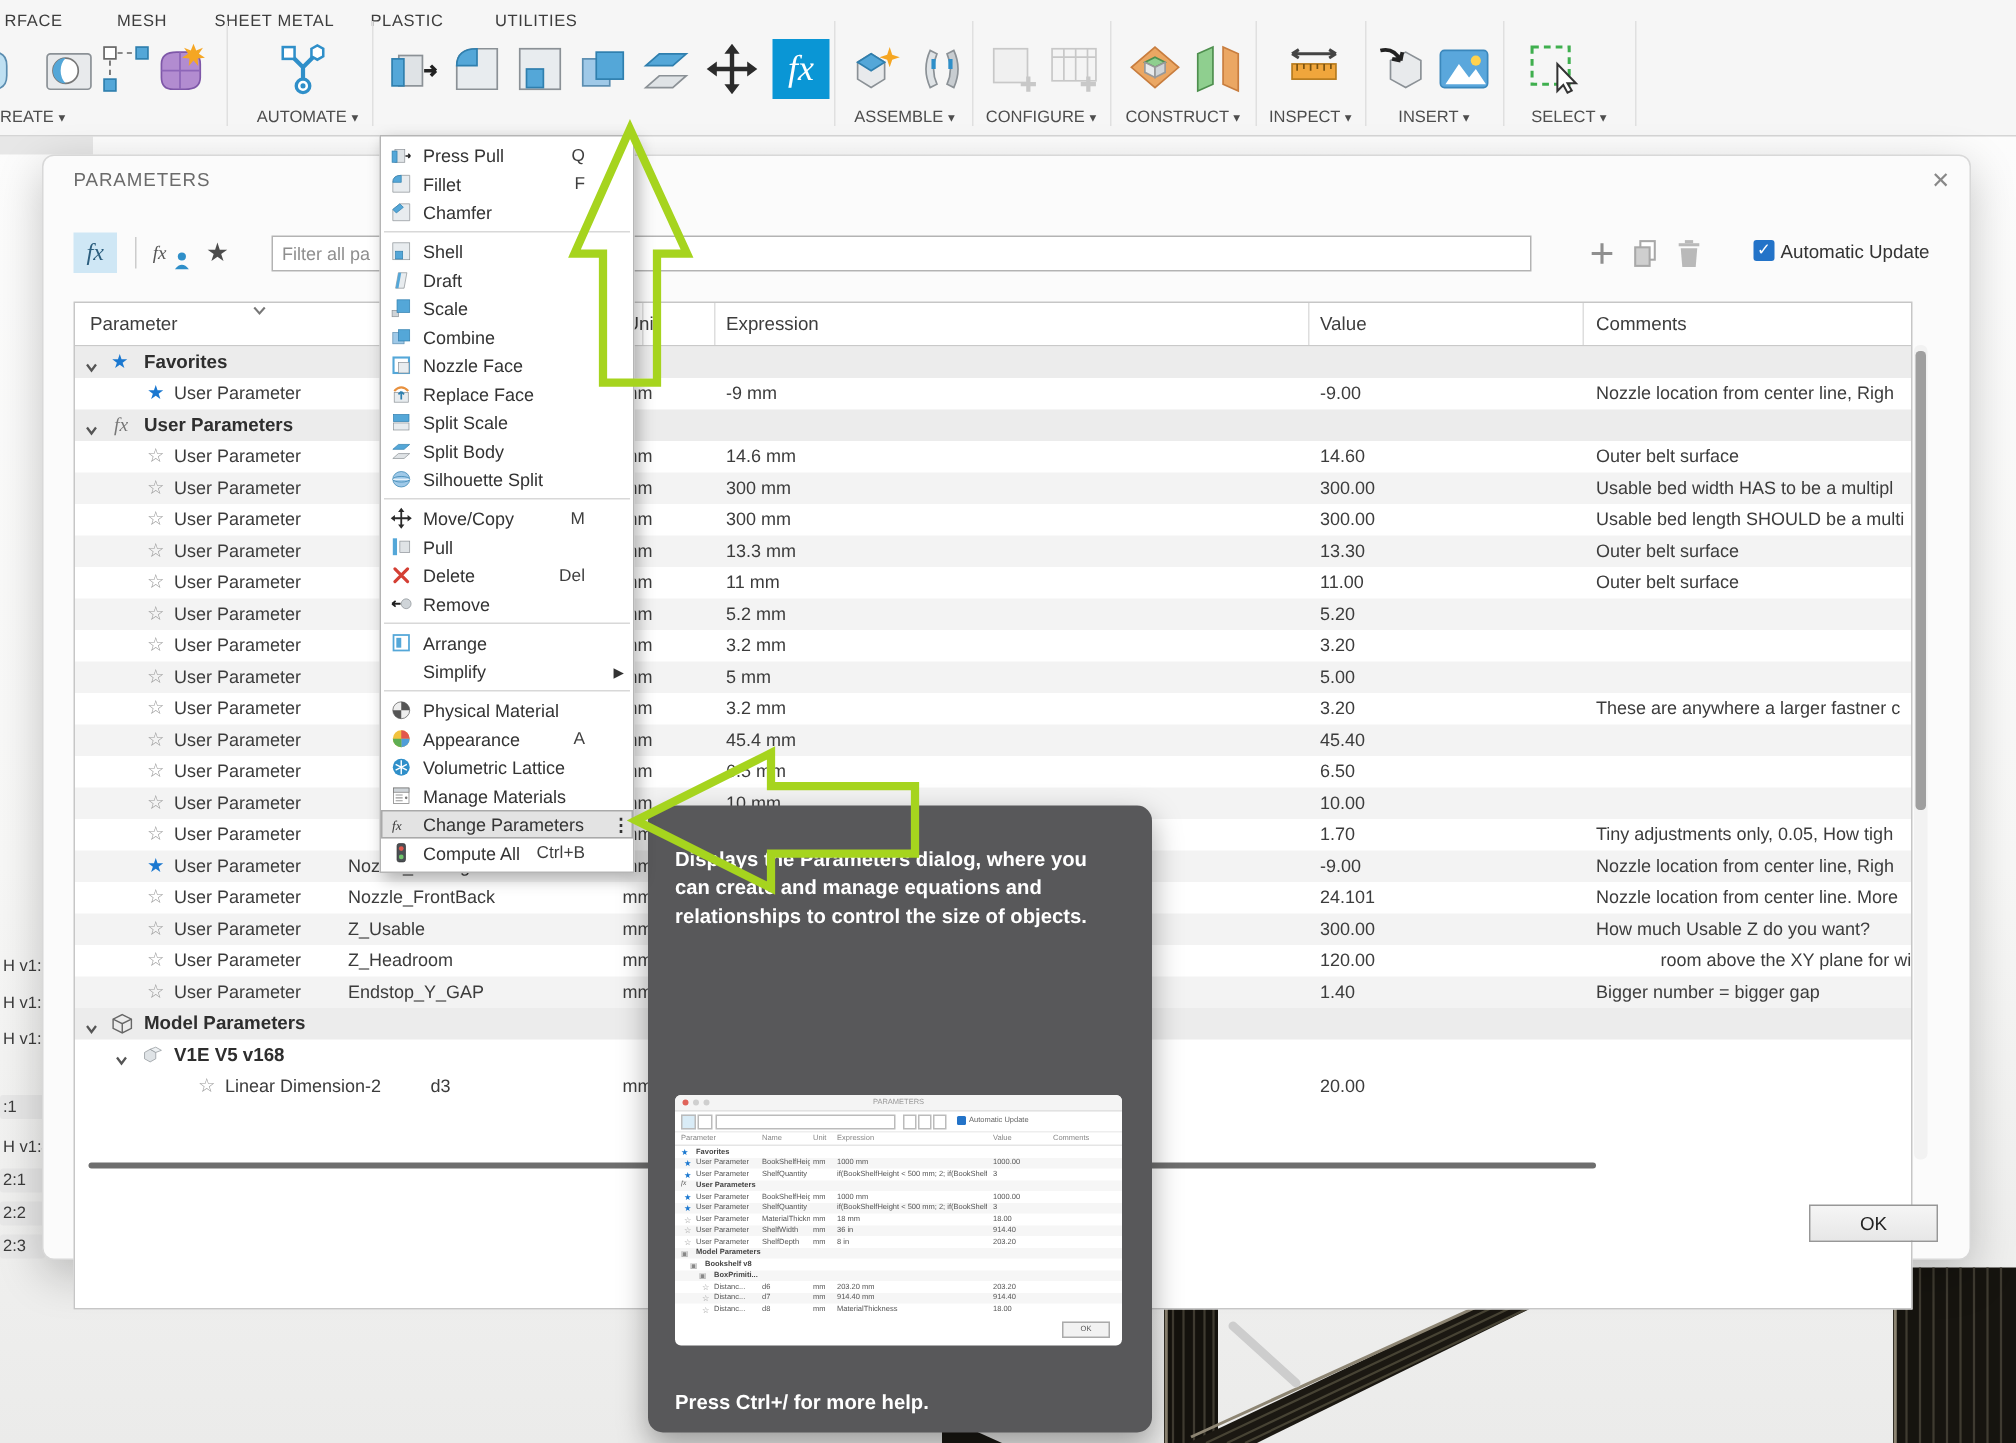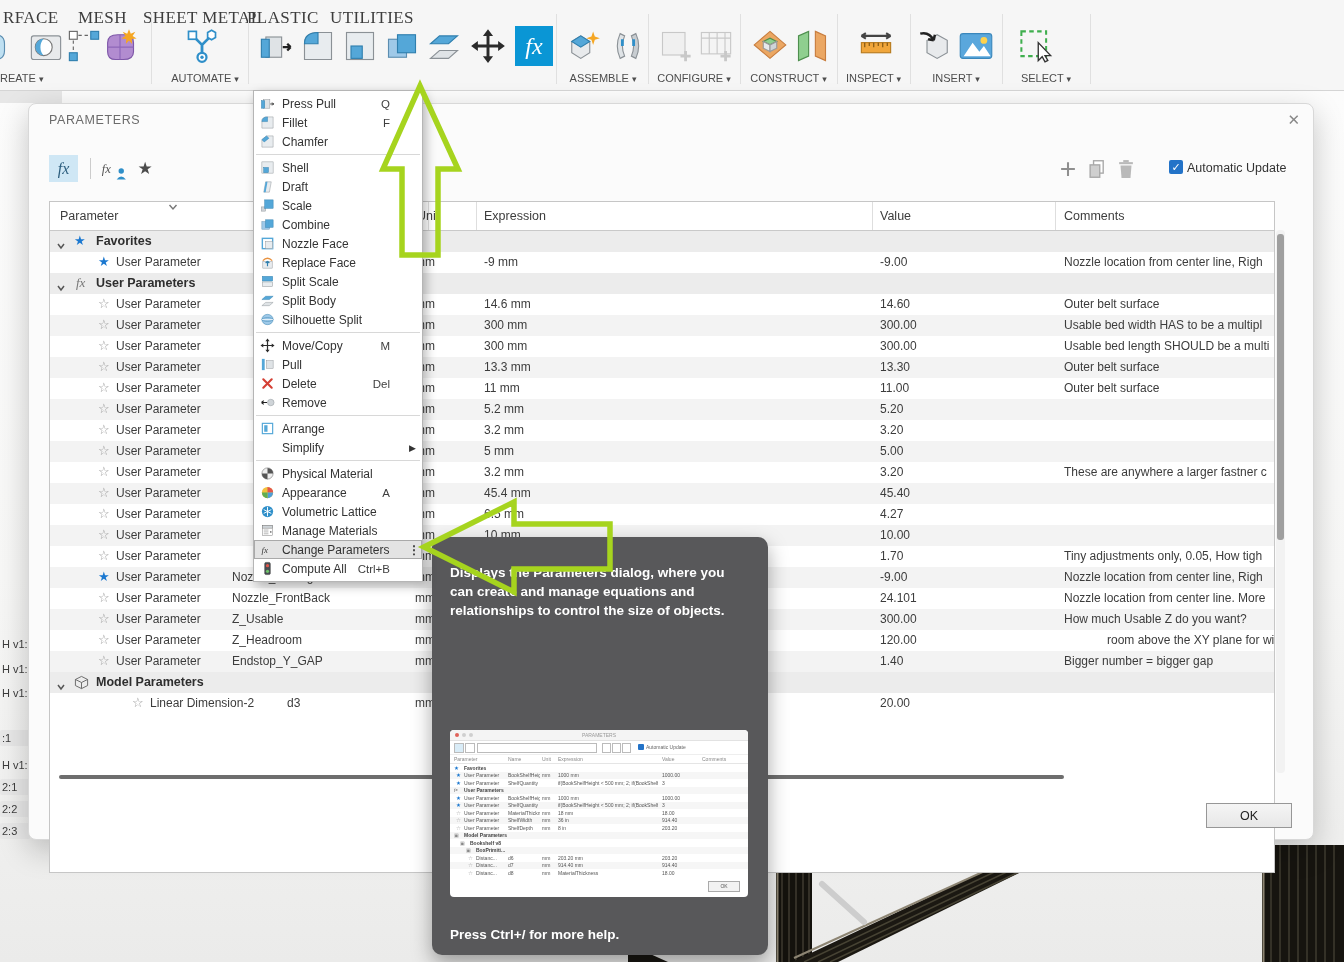--- a/index.html
+++ b/index.html
@@ -13,21 +13,21 @@
 
   
   .bfrag{position:absolute;left:0;z-index:2;font-size:11px;color:#3c3c3c;
          height:16px;line-height:16px;padding-left:2px;width:28px;overflow:hidden;white-space:nowrap;}
   .bfrag.pill{background:#e8e8e8;border-radius:2px;}
   .browser-tab-stub{position:absolute;left:0;top:90px;width:62px;height:13px;background:#e7e7e7;z-index:2;}
 
   
   .toolbar{position:absolute;left:0;top:0;width:1344px;height:90px;background:#f6f6f6;
            border-bottom:1px solid #d5d5d5;z-index:10;}
-  .tab{position:absolute;top:8px;font-size:17px;color:#3d3d3d;letter-spacing:.4px;white-space:nowrap;font-family:Liberation Serif, serif;}
+  .tab{position:absolute;top:8px;font-size:11px;color:#3d3d3d;letter-spacing:.4px;white-space:nowrap;}
   .gsep{position:absolute;top:14px;width:1px;height:70px;background:#e0e0e0;}
   .glabel{position:absolute;top:72px;font-size:11px;color:#4d4d4d;text-align:center;white-space:nowrap;}
   .glabel .caret{font-size:9px;color:#4d4d4d;}
   .modify-bar{position:absolute;left:253px;top:68px;width:300px;height:20px;background:#0a96d5;
               color:#fff;font-size:11.5px;text-align:center;line-height:20px;}
   .modify-bar .caret{color:#fff;font-size:9px;}
   .ticon{position:absolute;top:28px;width:36px;height:36px;}
   .fx-badge{position:absolute;left:515px;top:26px;width:38px;height:40px;background:#0a96d5;
             color:#fff;display:flex;align-items:center;justify-content:center;
             font-family:"Liberation Serif",serif;font-style:italic;font-size:24px;}
@@ -292,20 +292,21 @@
   <div class="fx-btn">
       <i>fx</i>
     </div>
   <div class="tb-sep"></div>
   <div class="fxp-btn"><svg viewBox="0 0 32 32" width="100%" height="100%">
         <text x="1" y="21" font-size="15" font-style="italic" font-family="Liberation Serif,serif" fill="#555">fx</text>
         <circle cx="24" cy="19" r="3.2" fill="#2f8fc9"></circle>
         <path d="M18.5 29 q5.5 -7 11 0 z" fill="#2f8fc9"></path>
       </svg></div>
   <div class="star-btn">★</div>
+  <input class="filter-input" placeholder="Filter all pa" style="">
   <div class="dlg-tbicon" style="left:1028px"><svg viewBox="0 0 32 32" width="100%" height="100%">
         <path d="M16 6 v20 M6 16 h20" stroke="#8f8f8f" stroke-width="3"></path>
       </svg></div>
   <div class="dlg-tbicon" style="left:1057px"><svg viewBox="0 0 32 32" width="100%" height="100%">
         <rect x="11" y="4" width="14" height="18" fill="#fff" stroke="#a8a8a8" stroke-width="2"></rect>
         <rect x="6" y="10" width="14" height="18" fill="#cfcfcf" stroke="#a8a8a8" stroke-width="2"></rect>
       </svg></div>
   <div class="dlg-tbicon" style="left:1086px"><svg viewBox="0 0 32 32" width="100%" height="100%">
         <path d="M8 11 h16 l-1.5 18 h-13 z" fill="#b9b9b9"></path>
         <rect x="6" y="6" width="20" height="3" fill="#b9b9b9"></rect>
@@ -427,21 +428,21 @@
           <span class="cell " style="left: 66px;">User Parameter</span>
           <span class="cell " style="left: 365px;">mm</span>
           <span class="cell " style="left: 434px;">45.4 mm</span>
           <span class="cell " style="left: 830px;">45.40</span>
         </div>
         <div class="trow ">
           <span class="cell star hollow" style="left: 48px;">☆</span>
           <span class="cell " style="left: 66px;">User Parameter</span>
           <span class="cell " style="left: 365px;">mm</span>
           <span class="cell " style="left: 434px;">6.5 mm</span>
-          <span class="cell " style="left: 830px;">4.27</span>
+          <span class="cell " style="left: 830px;">6.50</span>
         </div>
         <div class="trow grey">
           <span class="cell star hollow" style="left: 48px;">☆</span>
           <span class="cell " style="left: 66px;">User Parameter</span>
           <span class="cell " style="left: 365px;">mm</span>
           <span class="cell " style="left: 434px;">10 mm</span>
           <span class="cell " style="left: 830px;">10.00</span>
         </div>
         <div class="trow ">
           <span class="cell star hollow" style="left: 48px;">☆</span>
@@ -492,20 +493,30 @@
         </div>
         <div class="trow sec">
           <span class="ricon" style="left: 6px; width: 10px; height: 10px; top: 6px;"><svg viewBox="0 0 10 10" width="100%" height="100%">
               <path d="M2 3 L5 7 L8 3" stroke="#555" fill="none" stroke-width="1.5"></path>
             </svg></span>
           <span class="ricon" style="left: 24px;"><svg viewBox="0 0 32 32" width="100%" height="100%">
               <path d="M16 3 L29 9.5 V22.5 L16 29 L3 22.5 V9.5 Z" fill="none" stroke="#666" stroke-width="2"></path>
               <path d="M3 9.5 L16 16 L29 9.5 M16 16 V29" stroke="#666" stroke-width="2" fill="none"></path>
             </svg></span>
           <span class="cell seclabel" style="left: 46px;">Model Parameters</span>
+        </div>
+        <div class="trow ">
+          <span class="ricon" style="left: 26px; width: 10px; height: 10px; top: 6px;"><svg viewBox="0 0 10 10" width="100%" height="100%">
+              <path d="M2 3 L5 7 L8 3" stroke="#555" fill="none" stroke-width="1.5"></path>
+            </svg></span>
+          <span class="ricon" style="left: 44px;"><svg viewBox="0 0 32 32" width="100%" height="100%">
+              <path d="M5 12 l8 -4.5 8 4.5 v9 l-8 4.5 -8 -4.5 z" fill="#dfe3e6" stroke="#8b9196"></path>
+              <path d="M13 7.5 l8 4.5 8 -3 -8 -4.5 z" fill="#eef1f3" stroke="#8b9196"></path>
+            </svg></span>
+          <span class="cell seclabel" style="left: 66px;">V1E V5 v168</span>
         </div>
         <div class="trow ">
           <span class="cell star hollow" style="left: 82px;">☆</span>
           <span class="cell " style="left: 100px;">Linear Dimension-2</span>
           <span class="cell " style="left: 237px;">d3</span>
           <span class="cell " style="left: 365px;">mm</span>
           <span class="cell " style="left: 830px;">20.00</span>
         </div>
       </div>
   </div>

